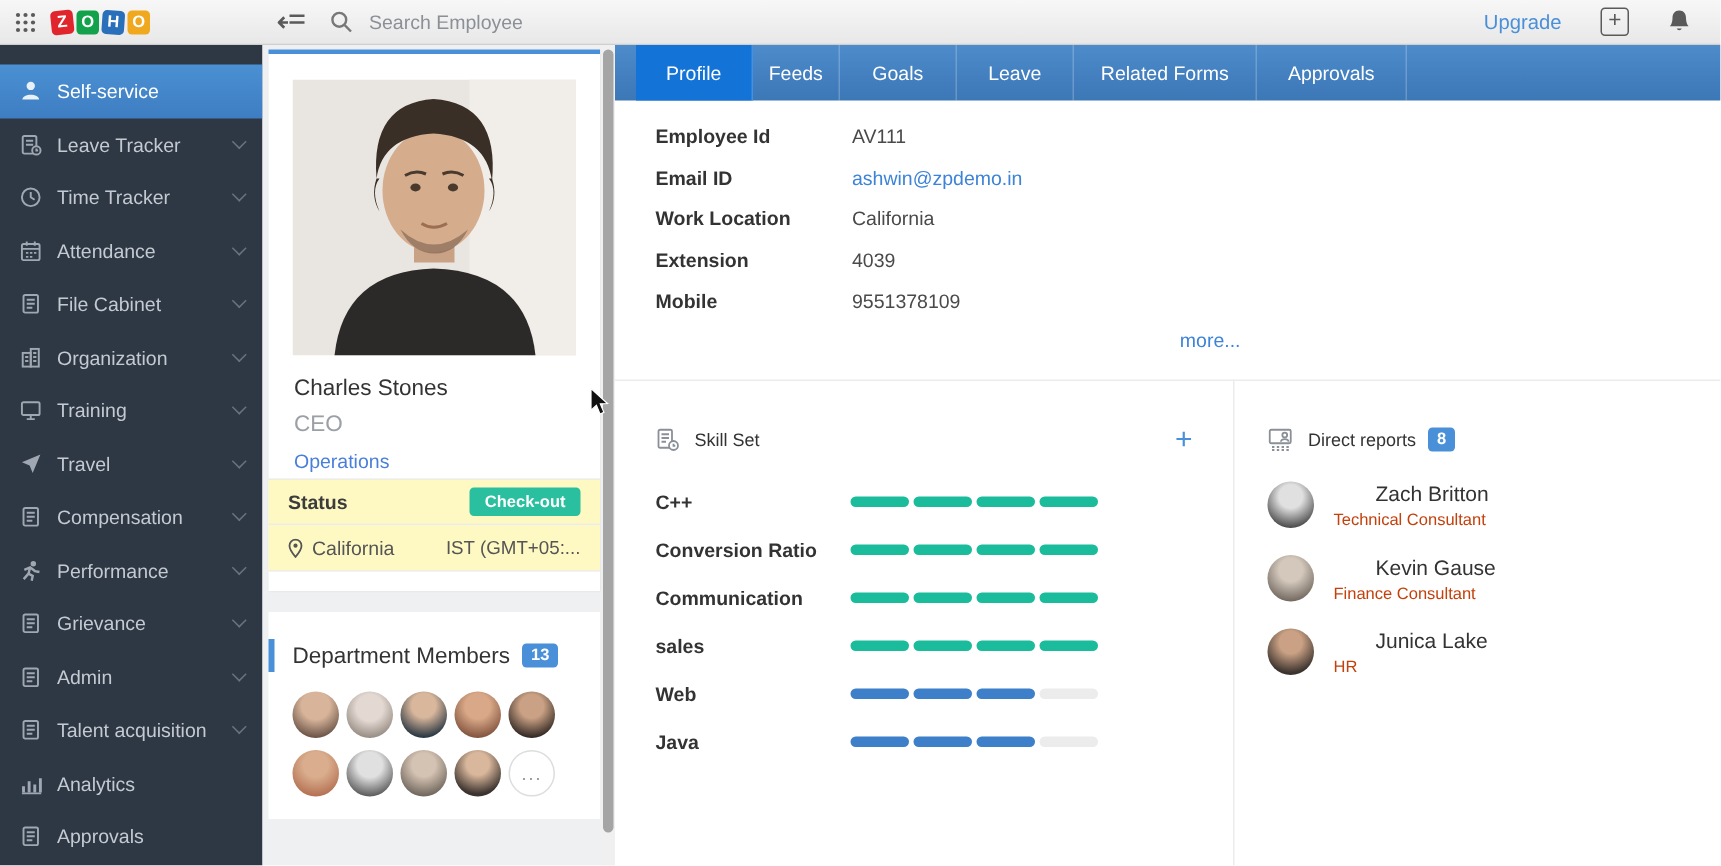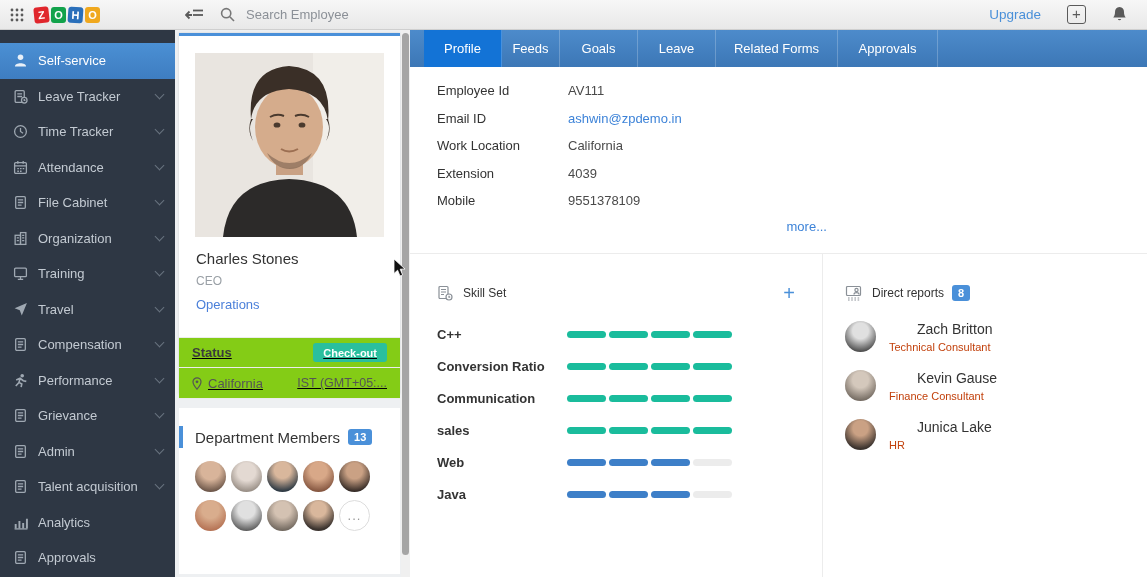--- a/index.html
+++ b/index.html
@@ -37,30 +37,30 @@
   .side-item.active .s-icon { color:#e8f0f8; }
   .chev { width:7px; height:7px; border-right:1.6px solid #68737f; border-bottom:1.6px solid #68737f;
     transform:rotate(45deg); margin-top:-4px; }
 
   
   .middle { position:absolute; left:175px; top:30px; width:235px; height:547px; background:#eef0f2; }
   .card { background:#fff; position:absolute; left:4px; width:221px; }
   .card1 { top:3px; height:361px; border-top:3px solid #4a90d9; box-shadow:0 0 2px rgba(0,0,0,.12); }
   .photo { margin:17px auto 0; width:189px; height:184px; display:block; }
   .p-name { margin:13px 0 0 17px; font-size:15px; color:#333; }
-  .p-title { margin:7px 0 0 17px; font-size:12px; color:#9aa0a6; }
+  .p-title { margin:7px 0 0 17px; font-size:15px; color:#9aa0a6; }
   .p-dept { margin:9px 0 0 17px; font-size:13px; color:#4a7fd9; cursor:pointer; }
-  .status-table { margin-top:25px; background:#84cc16; border-top:1px solid #ececec; border-bottom:1px solid #ececec;text-decoration:underline; }
+  .status-table { margin-top:4px; background:#fef9c3; border-top:1px solid #ececec; border-bottom:1px solid #ececec; }
   .st-row { display:flex; align-items:center; height:30px; padding:0 13px; font-size:13px; color:#444; }
   .st-row.first { border-bottom:1px solid #ececec; font-weight:bold; color:#3c3c3c; }
   .pill { margin-left:auto; background:#2abf9e; color:#fff; font-size:11px; font-weight:bold;
     padding:3.5px 10px; border-radius:3px; cursor:pointer; }
   .loc-name { margin-left:6px; color:#555; }
   .tz { margin-left:auto; color:#555; font-size:12.5px; }
-  .card2 { top:378px; height:166px;text-align:center; }
+  .card2 { top:378px; height:138px;text-align:center; }
   .dm-head { display:flex; align-items:center; margin-top:18px; }
   .accent-bar { width:4px; height:22px; background:#4a90d9; margin-right:12px; }
   .dm-title { font-size:15px; color:#333; }
   .badge { background:#4a90d9; color:#fff; font-size:11px; font-weight:bold;
     padding:2px 6px; border-radius:3px; margin-left:8px; }
   .dm-grid { margin:13px 0 0 16px; display:flex; flex-wrap:wrap; width:186px; gap:8px 5px; }
   .dm-avatar { width:31px; height:31px; border-radius:50%; cursor:pointer; }
   .dm-avatar:nth-of-type(1){background:radial-gradient(circle at 50% 30%,#d8b49a 35%,#6b5548 80%);}
   .dm-avatar:nth-of-type(2){background:radial-gradient(circle at 50% 35%,#e3d9d2 35%,#8b8178 85%);}
   .dm-avatar:nth-of-type(3){background:radial-gradient(circle at 50% 30%,#d9b79c 30%,#2e3a44 78%);}
@@ -77,21 +77,21 @@
   .mid-thumb { position:absolute; left:1px; top:3px; width:7px; height:522px; background:#a5a5a5; border-radius:4px; }
 
   
   .rightcol { position:absolute; left:410px; top:30px; width:737px; height:547px; background:#fff; }
   .tabbar { height:37px; background:linear-gradient(#4d8bcb,#3c77b6); display:flex; padding-left:14px; }
   .tab { height:100%; display:flex; align-items:center; justify-content:center; color:#fff;
     font-size:13px; border-right:1px solid rgba(255,255,255,.22); cursor:pointer; }
   .tab.active { background:#1373d6; }
   .details { position:absolute; left:27px; top:47px; width:390px; }
   .d-row { display:flex; align-items:center; height:27.5px; }
-  .d-label { width:131px; font-weight:normal; font-size:13px; color:#333; }
+  .d-label { width:131px; font-weight:bold; font-size:13px; color:#333; }
   .d-value { font-size:13px; color:#4a4a4a; }
   .d-value.link { color:#3d83d8; cursor:pointer; }
   .more-link { text-align:right; margin-top:4px; color:#3d83d8; font-size:13px; cursor:pointer; }
   .div-h { position:absolute; left:0; top:223px; width:737px; height:1px; background:#ececec; }
   .div-v { position:absolute; left:412px; top:223px; width:1px; height:324px; background:#ececec; }
 
   .skills { position:absolute; left:27px; top:252px; width:366px; }
   .sec-head { display:flex; align-items:center; height:22px; }
   .sec-icon { color:#8a9097; display:flex; margin-right:10px; }
   .sec-title { font-size:12px; color:#333; }

